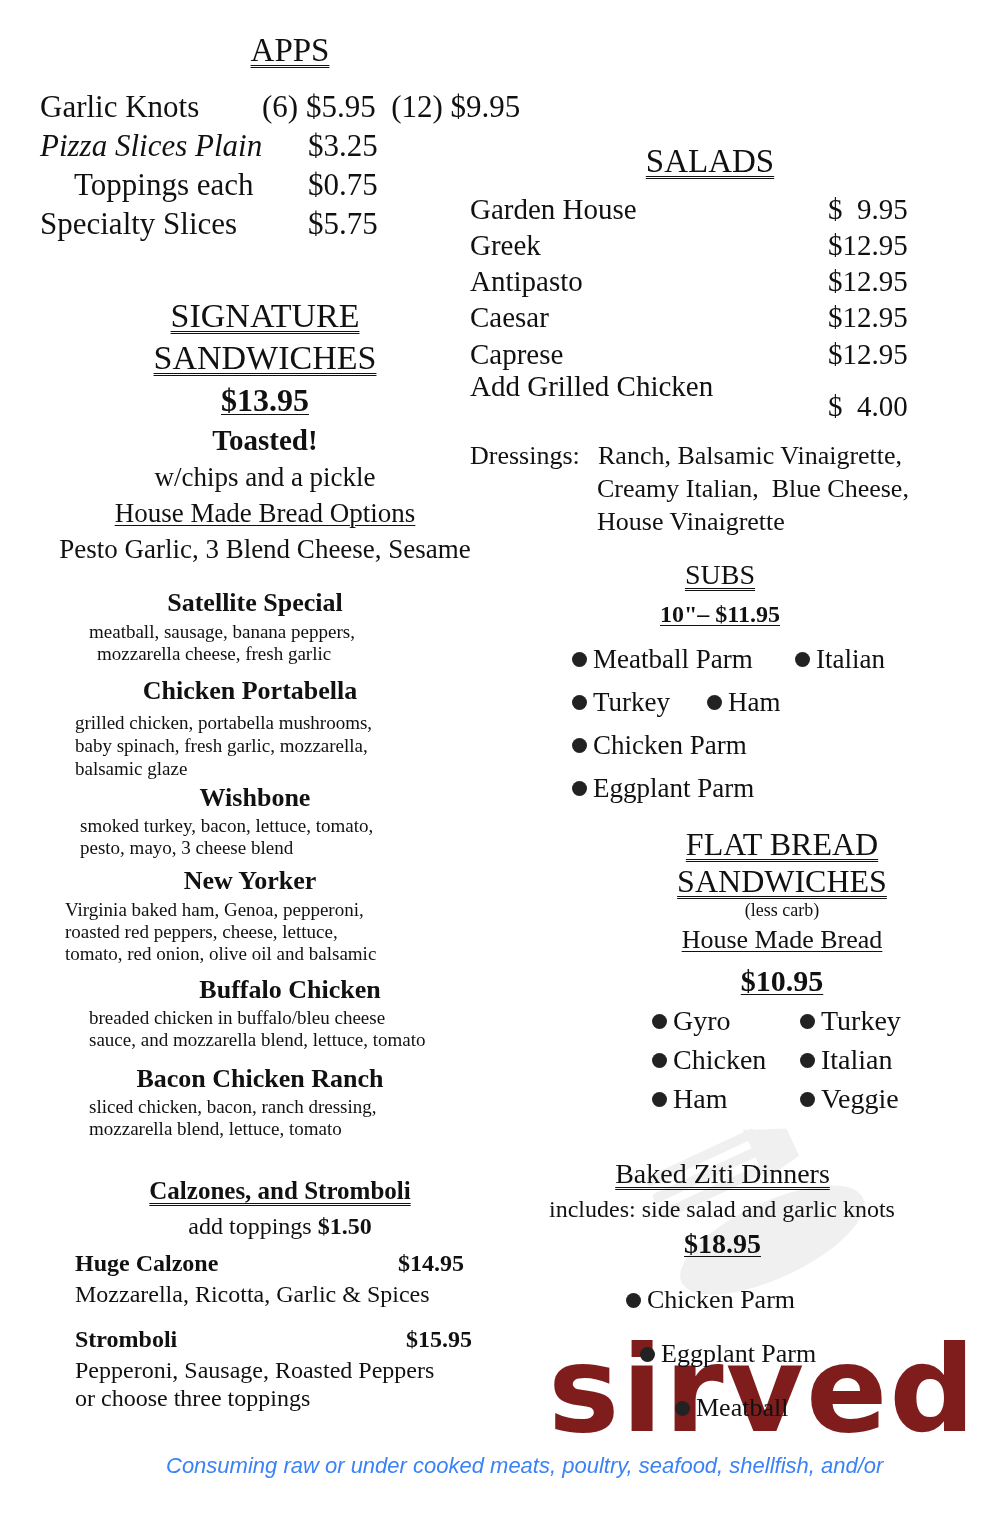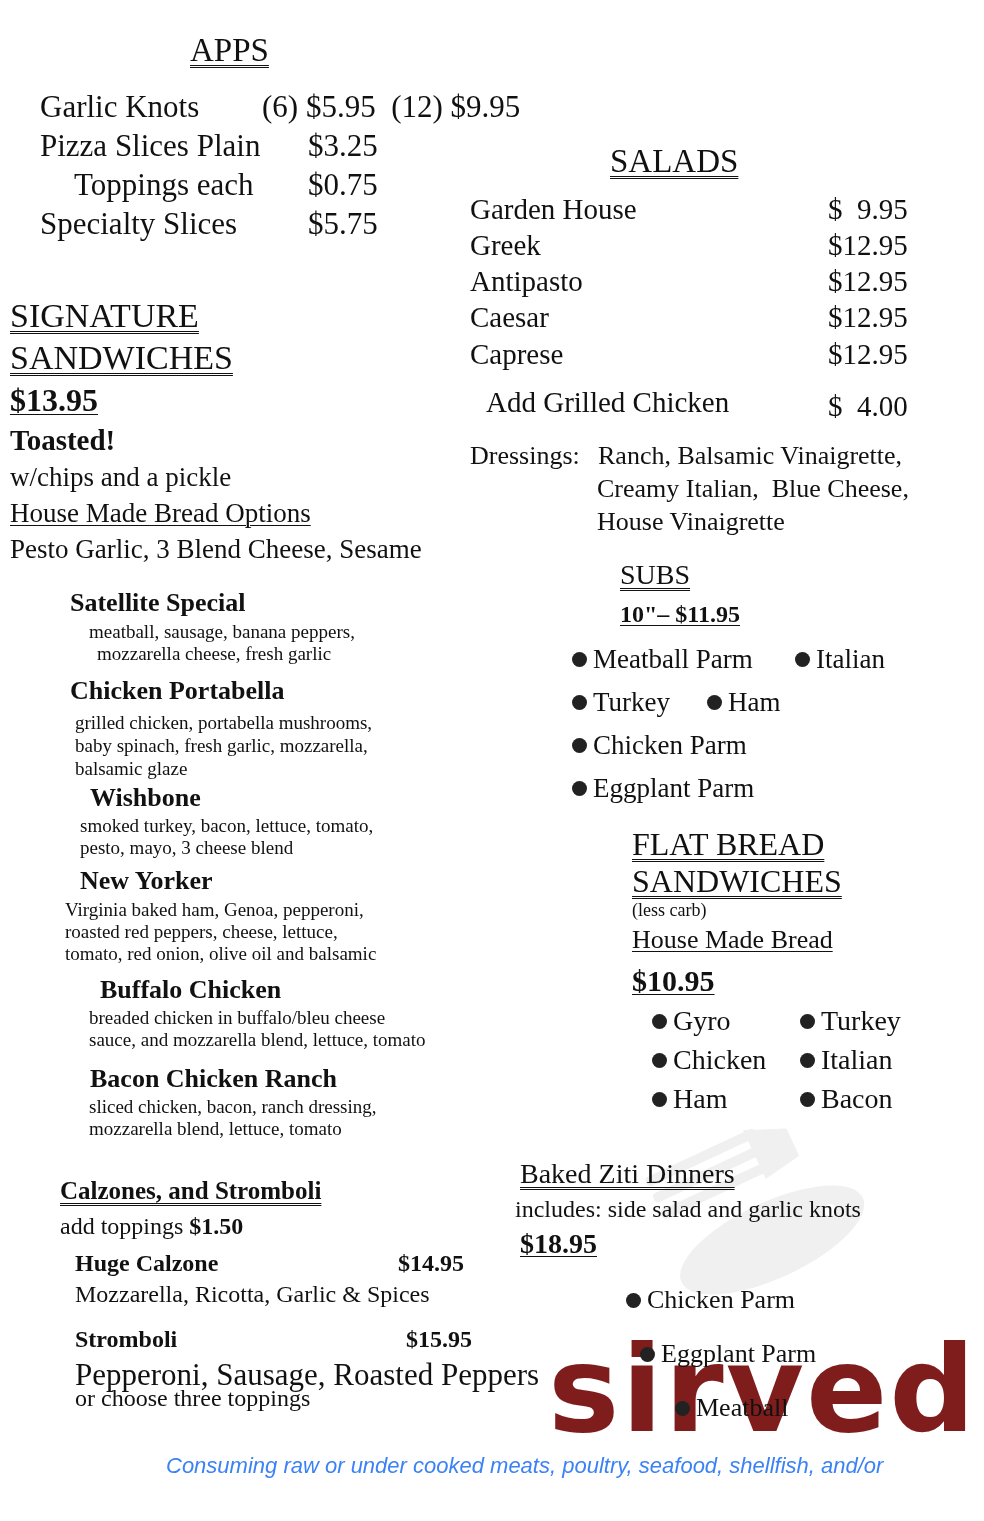--- a/index.html
+++ b/index.html
@@ -1,19 +1,19 @@
 <!DOCTYPE html>
 <html><head>
 <meta charset="utf-8">
 <style>
   html, body { margin:0; padding:0; background:#ffffff; }
   body { width:984px; height:1521px; position:relative; overflow:hidden;
          font-family:"Liberation Serif","DejaVu Serif",serif; color:#111; }
   .abs { position:absolute; }
-  .center { }
+  .center { text-align:center; }
   .dbl { text-decoration: underline; text-decoration-style: double; text-underline-offset:4px; text-decoration-thickness:1px; }
   .ul { text-decoration: underline; text-underline-offset:3px; text-decoration-thickness:1px; }
   .bold { font-weight:bold; }
   .row { position:absolute; white-space:nowrap; }
   .bullet { display:inline-block; width:15px; height:15px; border-radius:50%; background:#222; margin-right:6px; vertical-align:middle; position:relative; top:-2px; }
   .watermark { position:absolute; color:#7f1d1d; font-family:"DejaVu Sans","Liberation Sans",sans-serif; font-weight:bold; font-size:120px; letter-spacing:2px; left:548px; top:1320px; z-index:0; }
   .wm-icon { position:absolute; left:640px; top:1115px; width:230px; height:200px; z-index:0; }
   .content { position:relative; z-index:1; }
 </style>
 </head>
@@ -33,21 +33,21 @@
 
 <div class="content">
 
 <div class="abs center dbl" style="left:190px;top:32px;width:200px;font-size:33px;">APPS</div>
 <div>
   <div class="row" style="left:40px;top:89px;font-size:31px;">
     <span>Garlic Knots</span>
   </div>
   <div class="row" style="left:262px;top:89px;font-size:31px;white-space:pre;">(6) $5.95  (12) $9.95</div>
 
-  <div class="row" style="left:40px;top:128px;font-size:31px;">Pizza Slices Plain</div>
+  <div class="row" style="left:40px;top:128px;font-size:31px;font-style:italic;">Pizza Slices Plain</div>
   <div class="row" style="left:308px;top:128px;font-size:31px;">$3.25</div>
 
   <div class="row" style="left:74px;top:167px;font-size:31px;">Toppings each</div>
   <div class="row" style="left:308px;top:167px;font-size:31px;">$0.75</div>
 
   <div class="row" style="left:40px;top:206px;font-size:31px;">Specialty Slices</div>
   <div class="row" style="left:308px;top:206px;font-size:31px;">$5.75</div>
 </div>
 
 <div class="abs center dbl" style="left:610px;top:143px;width:200px;font-size:33px;">SALADS</div>
@@ -56,21 +56,21 @@
   <div class="row" style="left:828px;top:193px;font-size:29px;white-space:pre;">$  9.95</div>
   <div class="row" style="left:470px;top:229px;font-size:29px;">Greek</div>
   <div class="row" style="left:828px;top:229px;font-size:29px;">$12.95</div>
   <div class="row" style="left:470px;top:265px;font-size:29px;">Antipasto</div>
   <div class="row" style="left:828px;top:265px;font-size:29px;">$12.95</div>
   <div class="row" style="left:470px;top:301px;font-size:29px;text-align:center;">Caesar</div>
   <div class="row" style="left:828px;top:301px;font-size:29px;">$12.95</div>
   <div class="row" style="left:470px;top:338px;font-size:29px;">Caprese</div>
   <div class="row" style="left:828px;top:338px;font-size:29px;">$12.95</div>
 
-  <div class="row" style="left:470px;top:386px;font-size:29px;margin-left:16px;">Add Grilled Chicken</div>
+  <div class="row" style="left:470px;top:370px;font-size:29px;">Add Grilled Chicken</div>
   <div class="row" style="left:828px;top:390px;font-size:29px;white-space:pre;">$  4.00</div>
 
   <div class="row" style="left:470px;top:441px;font-size:26px;">Dressings:</div>
   <div class="row" style="left:598px;top:441px;font-size:26px;">Ranch, Balsamic Vinaigrette,</div>
   <div class="row" style="left:597px;top:474px;font-size:26px;white-space:pre;">Creamy Italian,  Blue Cheese,</div>
   <div class="row" style="left:597px;top:507px;font-size:26px;">House Vinaigrette</div>
 </div>
 
 <div>
   <div class="abs center" style="left:10px;top:297px;width:510px;font-size:34px;"><span class="dbl">SIGNATURE</span></div>
@@ -113,21 +113,21 @@
   <div class="abs center" style="left:60px;top:1213px;width:440px;font-size:24px;">
     <span>add toppings </span><span class="bold">$1.50</span>
   </div>
 
   <div class="row bold" style="left:75px;top:1250px;font-size:24px;">Huge Calzone</div>
   <div class="row bold" style="left:398px;top:1250px;font-size:24px;">$14.95</div>
   <div class="row" style="left:75px;top:1281px;font-size:24px;">Mozzarella, Ricotta, Garlic &amp; Spices</div>
 
   <div class="row bold" style="left:75px;top:1326px;font-size:24px;">Stromboli</div>
   <div class="row bold" style="left:406px;top:1326px;font-size:24px;">$15.95</div>
-  <div class="row" style="left:75px;top:1357px;font-size:31px;text-align:center;">Pepperoni, Sausage, Roasted Peppers</div>
+  <div class="row" style="left:75px;top:1357px;font-size:24px;text-align:center;">Pepperoni, Sausage, Roasted Peppers</div>
   <div class="row" style="left:75px;top:1385px;font-size:24px;">or choose three toppings</div>
 </div>
 
 <div>
   <div class="abs center" style="left:620px;top:559px;width:200px;font-size:28px;"><span class="dbl">SUBS</span></div>
   <div class="abs center" style="left:620px;top:601px;width:200px;font-size:24px;"><span class="ul bold">10"– $11.95</span></div>
 
   <div class="row" style="left:572px;top:644px;font-size:27px;"><span class="bullet"></span><span>Meatball Parm</span></div>
   <div class="row" style="left:795px;top:644px;font-size:27px;"><span class="bullet"></span><span>Italian</span></div>
   <div class="row" style="left:572px;top:687px;font-size:27px;"><span class="bullet"></span><span>Turkey</span></div>
@@ -141,21 +141,21 @@
   <div class="abs center" style="left:632px;top:863px;width:300px;font-size:32px;"><span class="dbl">SANDWICHES</span></div>
   <div class="abs center" style="left:632px;top:900px;width:300px;font-size:18px;">(less carb)</div>
   <div class="abs center" style="left:632px;top:925px;width:300px;font-size:26px;"><span class="ul">House Made Bread</span></div>
   <div class="abs center" style="left:632px;top:964px;width:300px;font-size:30px;"><span class="ul bold">$10.95</span></div>
 
   <div class="row" style="left:652px;top:1005px;font-size:28px;"><span class="bullet"></span><span>Gyro</span></div>
   <div class="row" style="left:800px;top:1005px;font-size:28px;"><span class="bullet"></span><span>Turkey</span></div>
   <div class="row" style="left:652px;top:1044px;font-size:28px;"><span class="bullet"></span><span>Chicken</span></div>
   <div class="row" style="left:800px;top:1044px;font-size:28px;"><span class="bullet"></span><span>Italian</span></div>
   <div class="row" style="left:652px;top:1083px;font-size:28px;"><span class="bullet"></span><span>Ham</span></div>
-  <div class="row" style="left:800px;top:1083px;font-size:28px;"><span class="bullet"></span><span>Bacon</span></div>
+  <div class="row" style="left:800px;top:1083px;font-size:28px;"><span class="bullet"></span><span>Veggie</span></div>
 </div>
 
 <div>
   <div class="abs center" style="left:520px;top:1158px;width:405px;font-size:28px;"><span class="dbl">Baked Ziti Dinners</span></div>
   <div class="abs center" style="left:515px;top:1196px;width:414px;font-size:24px;">includes: side salad and garlic knots</div>
   <div class="abs center" style="left:520px;top:1228px;width:405px;font-size:28px;"><span class="ul bold">$18.95</span></div>
 
   <div class="row" style="left:626px;top:1285px;font-size:26px;"><span class="bullet"></span><span>Chicken Parm</span></div>
   <div class="row" style="left:640px;top:1339px;font-size:26px;"><span class="bullet"></span><span>Eggplant Parm</span></div>
   <div class="row" style="left:675px;top:1393px;font-size:26px;"><span class="bullet"></span><span>Meatball</span></div>

